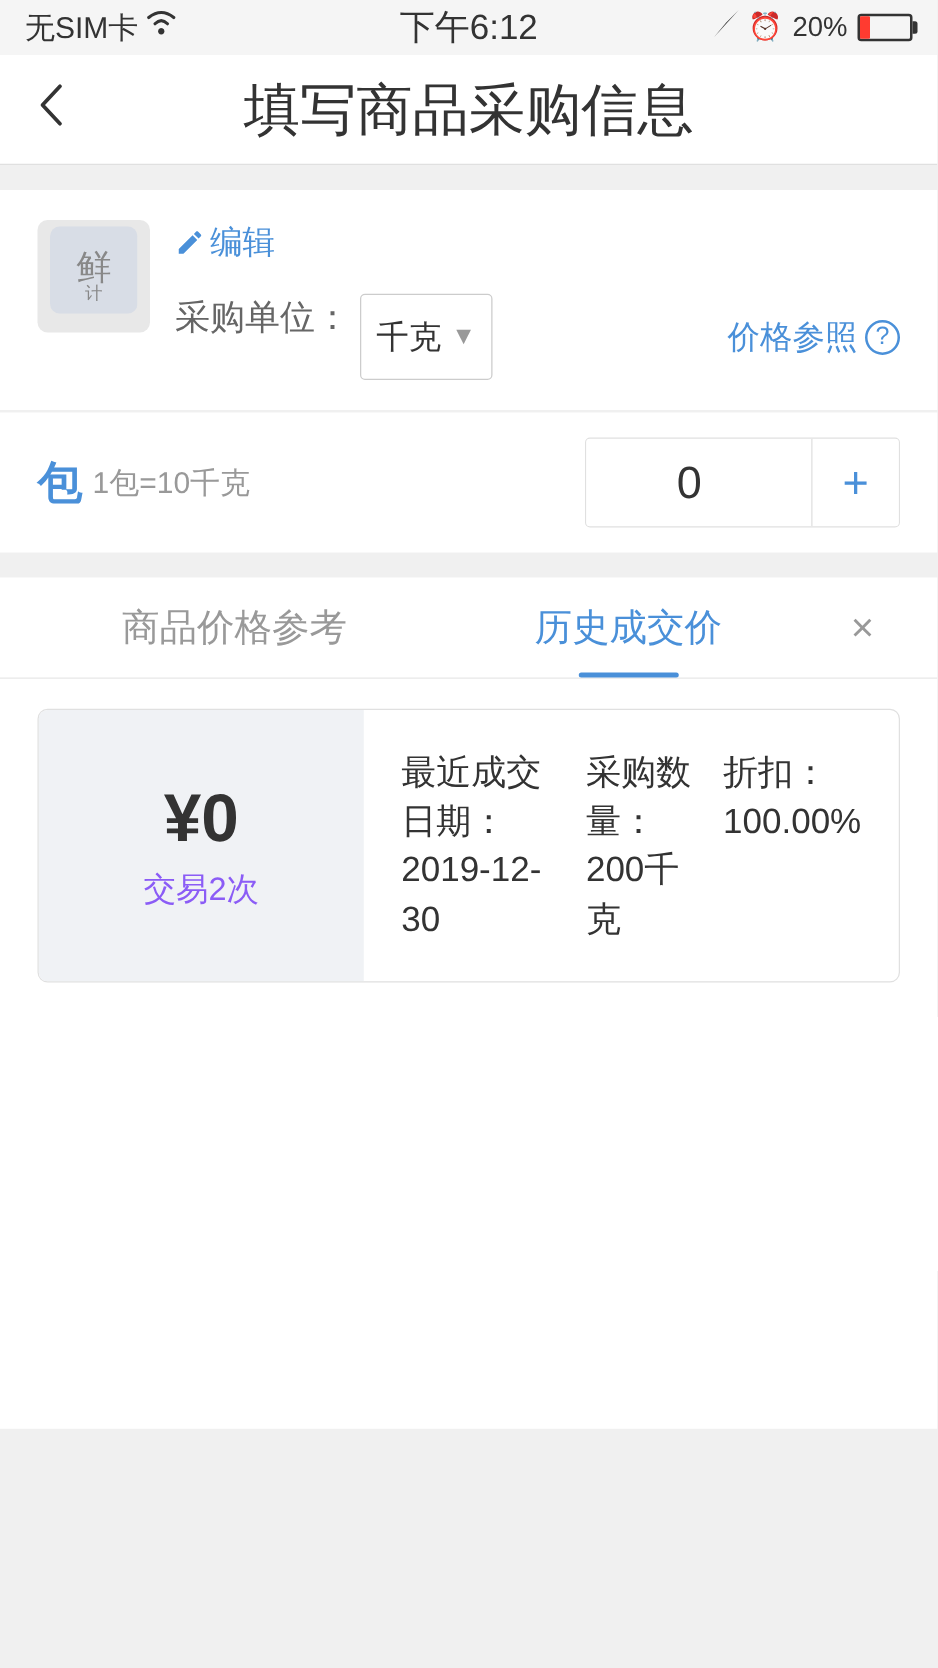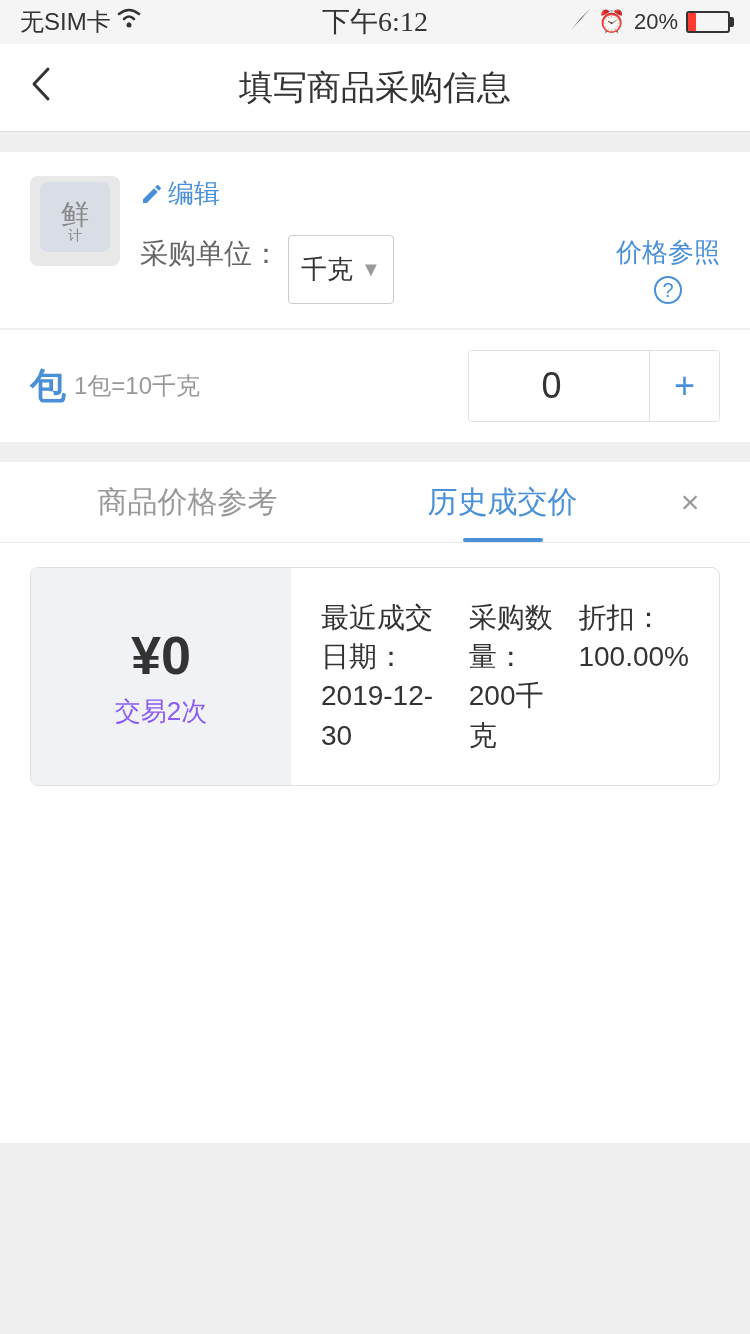--- a/index.html
+++ b/index.html
@@ -30,21 +30,20 @@
       align-items: flex-start;
       gap: 4px;
       font-size: 24px;
     }
     .status-center {
       font-size: 28px;
       font-weight: 500;
       position: absolute;
       left: 50%;
       transform: translateX(-50%);
-      font-family: Liberation Serif, serif;
     }
     .status-right {
       display: flex;
       align-items: center;
       gap: 8px;
       font-size: 22px;
     }
     .battery-icon {
       width: 44px;
       height: 22px;
@@ -89,21 +88,21 @@
       align-items: center;
       justify-content: center;
       font-size: 32px;
       color: #333;
       cursor: pointer;
     }
     .nav-title {
       position: absolute;
       left: 50%;
       transform: translateX(-50%);
-      font-size: 34px;
+      font-size: 45px;
       font-weight: 500;
       color: #333;
       white-space: nowrap;
     }
 
     
     .product-card {
       background: #fff;
       margin-top: 20px;
       padding: 24px 30px;
@@ -172,21 +171,20 @@
       font-size: 20px;
       color: #999;
     }
     .price-ref-btn {
       font-size: 26px;
       color: #4a90d9;
       cursor: pointer;
       display: flex;
       align-items: center;
       gap: 6px;
-      flex-direction: column;
     }
     .help-circle {
       width: 28px;
       height: 28px;
       border-radius: 50%;
       border: 2px solid #4a90d9;
       display: inline-flex;
       align-items: center;
       justify-content: center;
       font-size: 20px;

